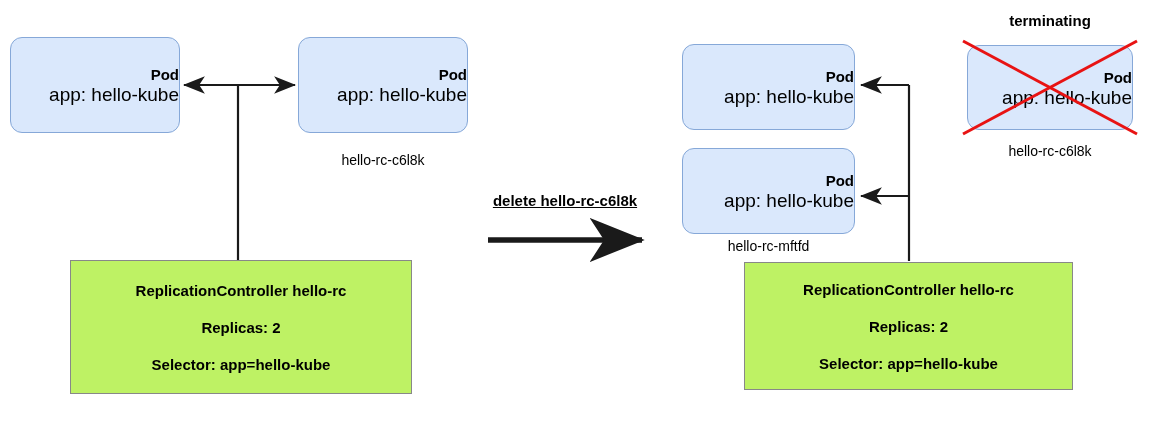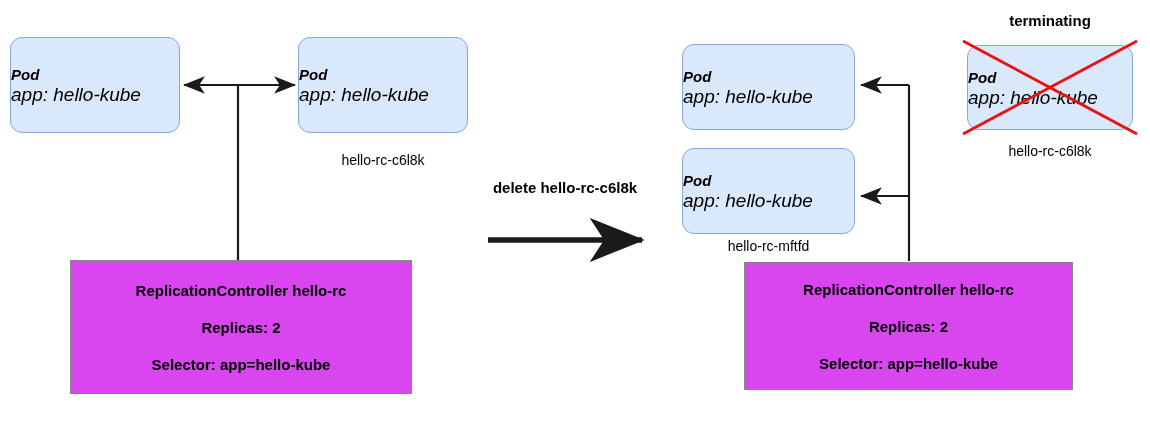--- a/index.html
+++ b/index.html
@@ -30,41 +30,40 @@
 
   
   .pod {
     position: absolute;
     box-sizing: border-box;
     background: #dae8fc;
     border: 1px solid #86a8d8;
     border-radius: 12px;
     display: flex;
     flex-direction: column;
-    align-items: flex-start;
+    align-items: flex-end;
     justify-content: center;
     color: #000000;
-    font-style: italic;
   }
   .pod .pod-title {
     font-size: 15px;
     font-weight: bold;
     line-height: 20px;
   }
   .pod .pod-sub {
     font-size: 19px;
     font-weight: normal;
     line-height: 20px;
   }
 
   
   .rc {
     position: absolute;
     box-sizing: border-box;
-    background: #d946ef;
+    background: #bef264;
     border: 1px solid #888888;
     display: flex;
     flex-direction: column;
     align-items: center;
     justify-content: center;
     color: #000000;
   }
   .rc .rc-line {
     font-size: 15px;
     font-weight: bold;
@@ -137,21 +136,21 @@
   </div>
 
   <div class="caption center" style="left:298px; top:152px; width:170px;">hello-rc-c6l8k</div>
 
   <div class="rc" style="left:70px; top:260px; width:342px; height:134px;">
     <div class="rc-line">ReplicationController hello-rc</div>
     <div class="rc-line">Replicas: 2</div>
     <div class="rc-line">Selector: app=hello-kube</div>
   </div>
 
-  <div class="caption bold center" style="left:470px; top:179px; width:190px;">delete hello-rc-c6l8k</div>
+  <div class="caption bold center" style="left:470px; top:192px; width:190px;text-decoration:underline;">delete hello-rc-c6l8k</div>
 
   <div class="pod" style="left:682px; top:44px; width:173px; height:86px;">
     <div class="pod-title">Pod</div>
     <div class="pod-sub">app: hello-kube</div>
   </div>
 
   <div class="pod" style="left:682px; top:148px; width:173px; height:86px;">
     <div class="pod-title">Pod</div>
     <div class="pod-sub">app: hello-kube</div>
   </div>

